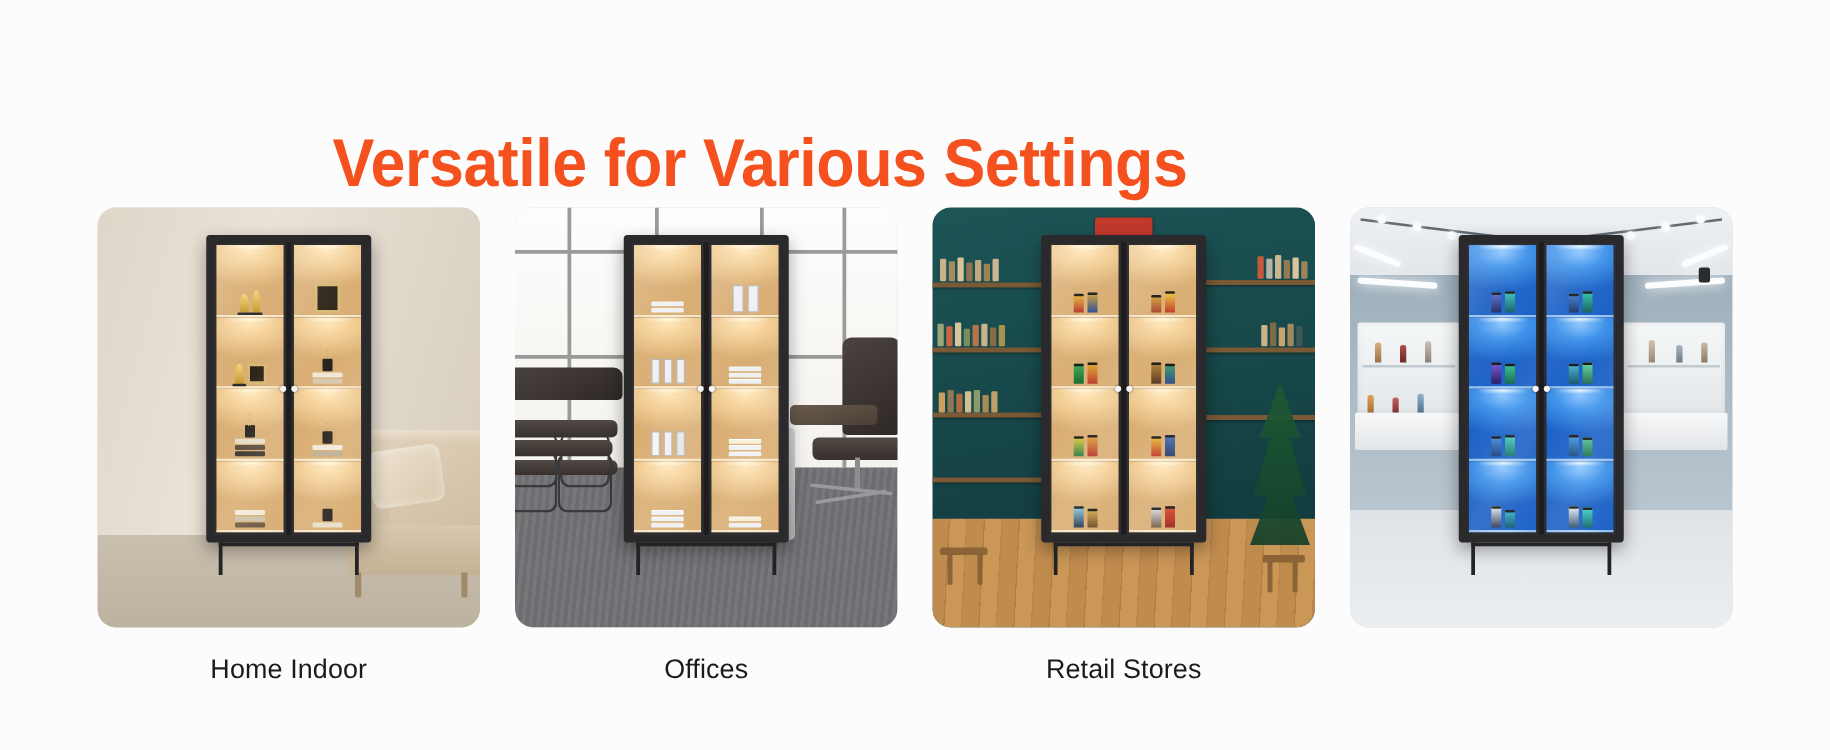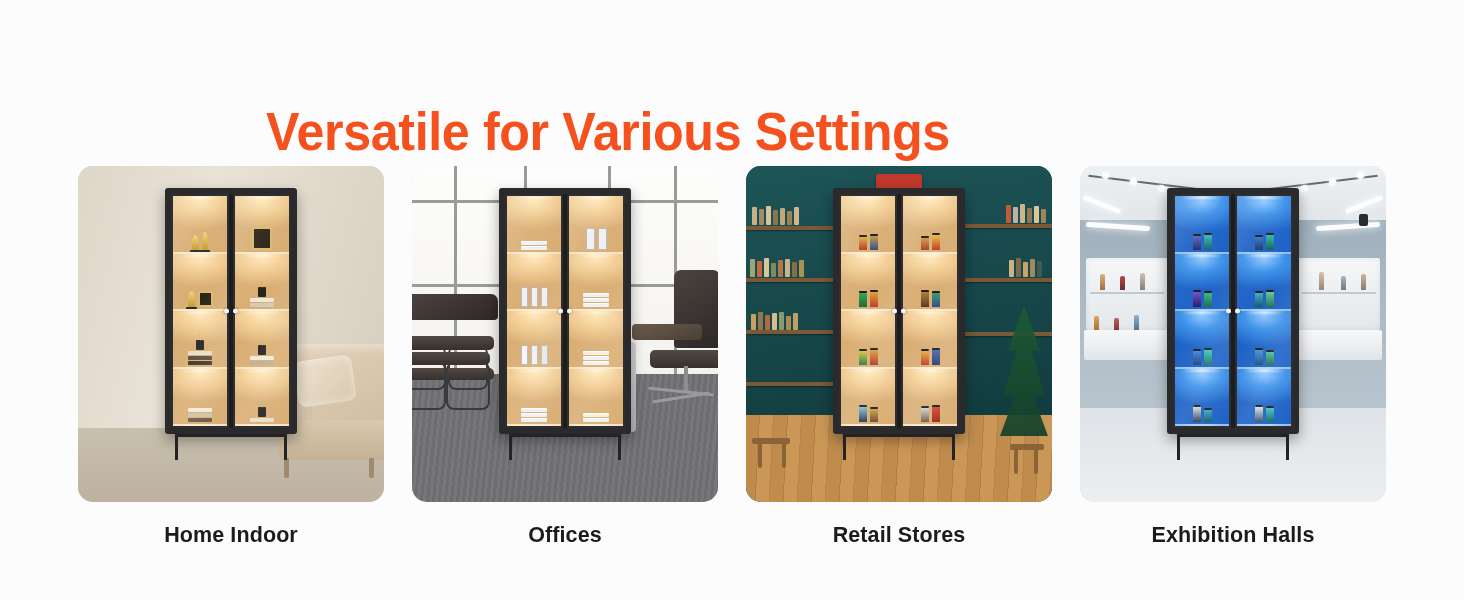--- a/index.html
+++ b/index.html
@@ -34,21 +34,21 @@
   .cell{width:306px;height:336px;position:relative;}
   .photo{
     position:absolute;inset:0;
     border-radius:15px;overflow:hidden;
     background:#ddd;
   }
   .caption{
     position:absolute;left:0;right:0;top:356px;
     text-align:center;
     font-size:21.5px;line-height:26px;
-    color:#1b1b1b;font-weight:700;
+    color:#1b1b1b;font-weight:400;
     letter-spacing:.1px;
   }
 
   
   .scene{position:absolute;inset:0;}
   .cab{
     position:absolute;left:50%;transform:translateX(-50%);
     top:22px;width:132px;height:272px;
     z-index:5;
   }
@@ -629,17 +629,16 @@
               </div>
             </div>
             <div class="legs">
               <div class="leg-bar"></div>
               <div class="leg l"></div>
               <div class="leg r"></div>
             </div>
           </div>
         </div>
       </div>
-      <div class="caption" style="color: rgb(27, 27, 27);">Exhibition Halls</div>
     </div>
 
   </div>
 </div>
 
 </body></html>

